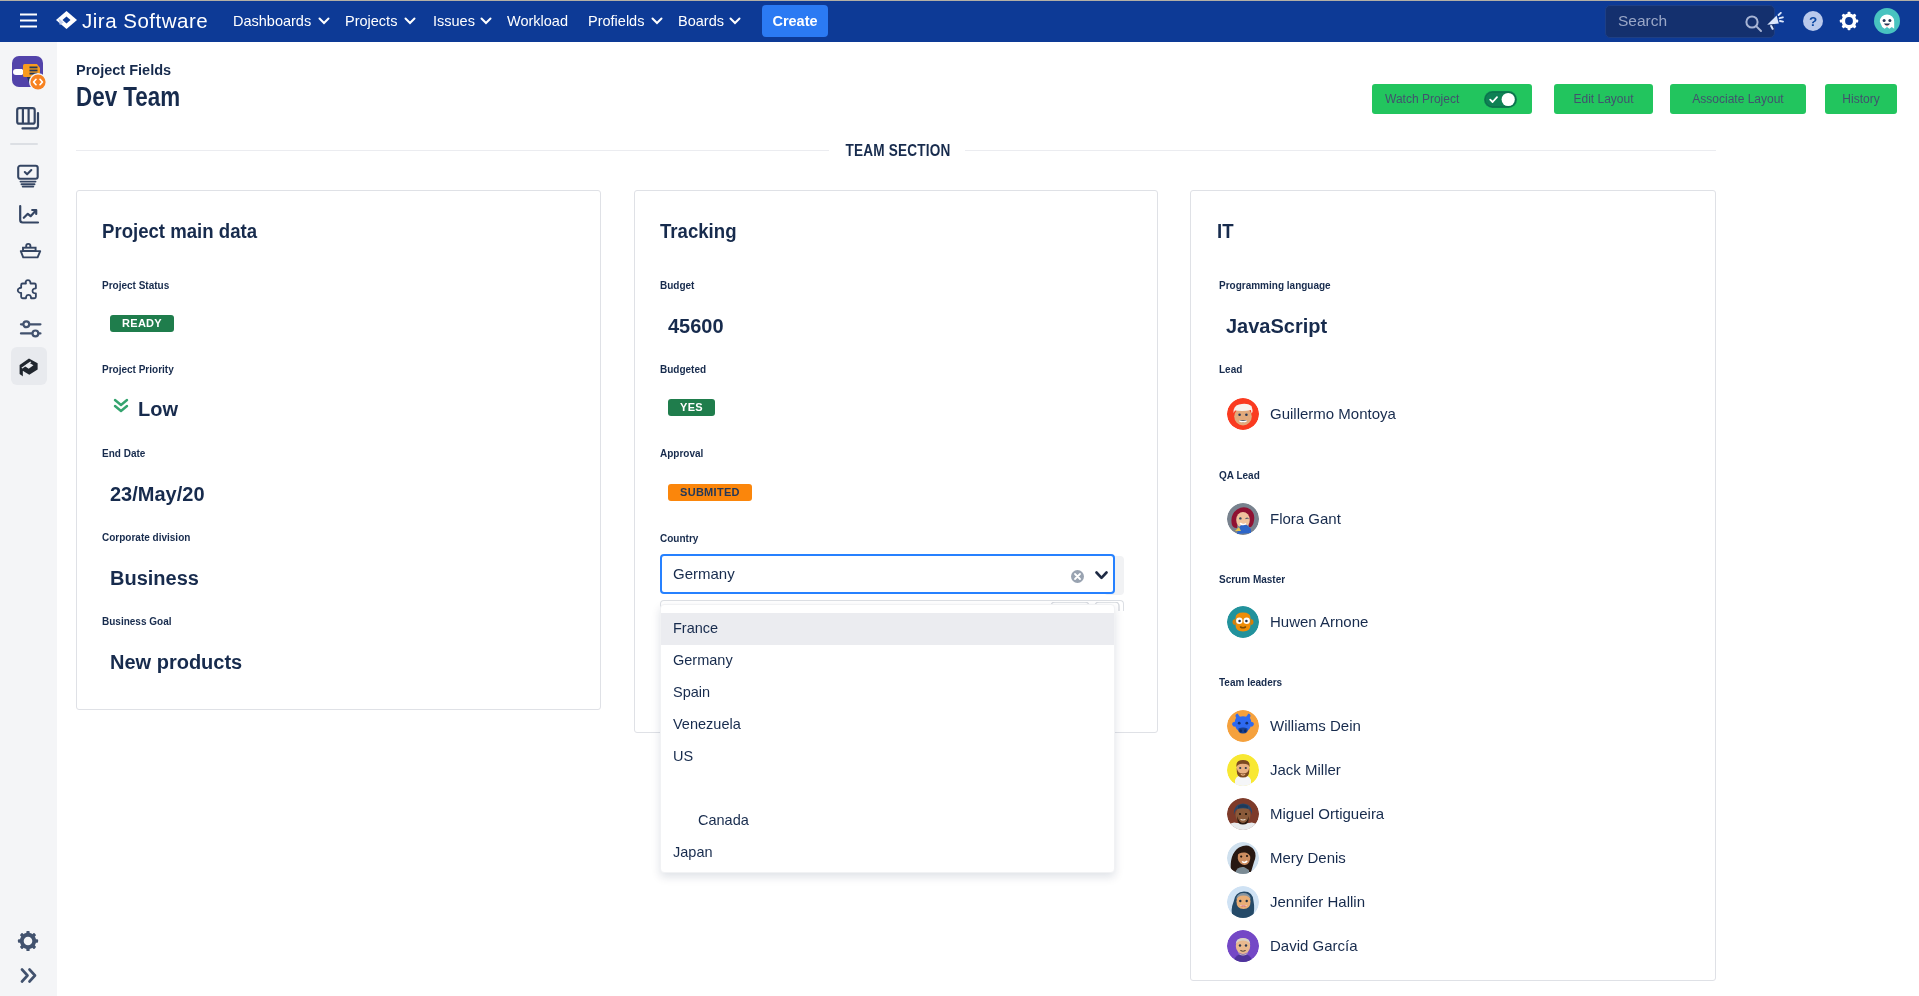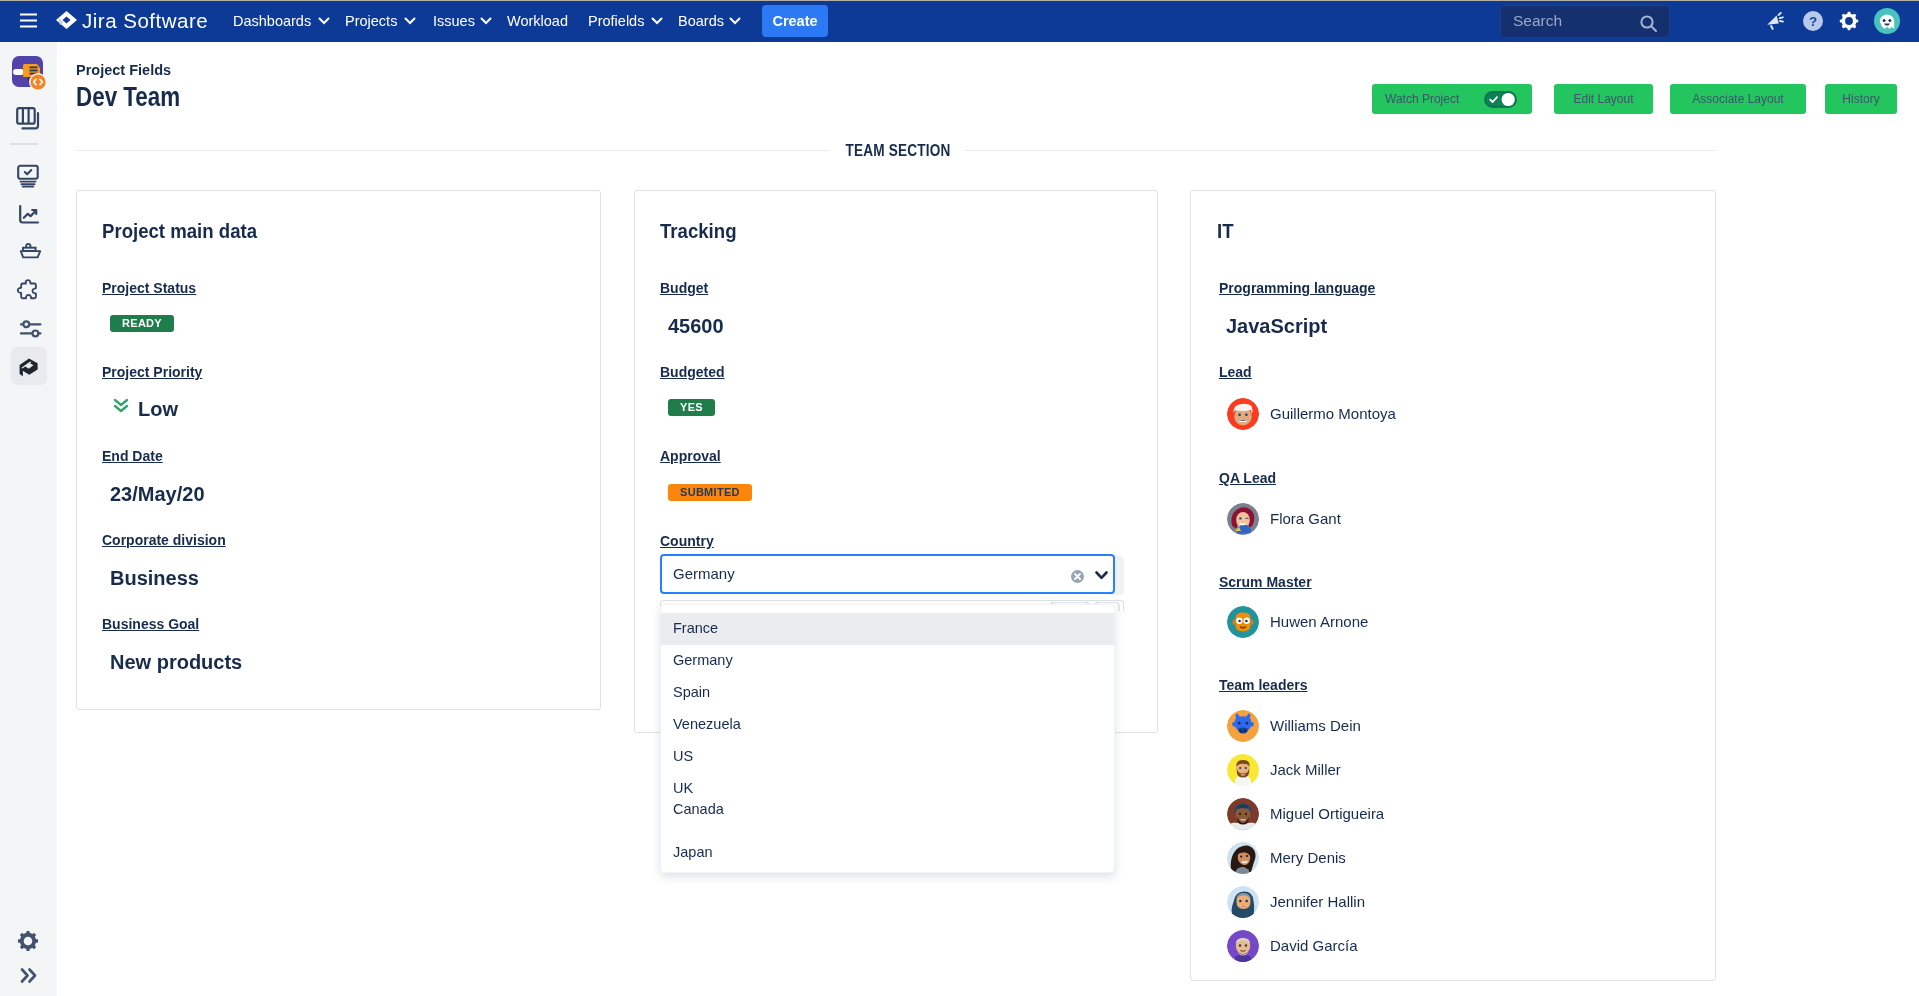--- a/index.html
+++ b/index.html
@@ -7,21 +7,21 @@
   font-family:"Liberation Sans", sans-serif; }
 .abs { position:absolute; }
 
 
 #topstrip { position:absolute; left:0; top:0; width:1919px; height:1px; background:#b3afa5; z-index:60;}
 #topbar { position:absolute; left:0; top:0; width:1919px; height:42px; background:#0d3a96; z-index:50; }
 #topbar .navlink { position:absolute; top:0; height:42px; line-height:42px; color:#ffffff;
   font-size:14.5px; font-weight:500; }
 #createbtn { position:absolute; left:762px; top:5px; width:66px; height:32px; background:#2b7af3;
   border-radius:4px; color:#fff; font-size:14.5px; font-weight:700; text-align:center; line-height:32px; }
-#searchbox { position:absolute; left:1500px; top:5px; width:170px; height:33px; background:#14306e;
+#searchbox { position:absolute; left:1605px; top:5px; width:170px; height:33px; background:#14306e;
   border:1px solid #1e3f85; border-radius:5px; }
 #searchbox span { position:absolute; left:12px; top:6px; font-size:15.5px; color:#9aa7c7; }
 
 
 #sidebar { position:absolute; left:0; top:42px; width:57px; height:954px; background:#f4f5f7; z-index:40; }
 #sidesel { position:absolute; left:11px; top:347px; width:36px; height:38px; background:#e8eaee; border-radius:6px; z-index:42; }
 #sidediv { position:absolute; left:10px; top:143px; width:28px; height:2px; background:#dcdfe4; border-radius:1px; z-index:42;}
 
 
 #crumb { position:absolute; left:76px; top:62px; font-size:14.5px; font-weight:700; color:#172b4d; }
@@ -31,21 +31,21 @@
 .hbtn span { line-height:30px; }
 
 
 .secline { position:absolute; top:150px; height:1px; background:#ebecf0; }
 #sectitle { position:absolute; left:820px; top:142px; width:156px; text-align:center; font-size:16px;
   font-weight:700; color:#172b4d; letter-spacing:0.2px; transform:scaleX(0.85); transform-origin:center top;}
 
 
 .card { position:absolute; top:190px; background:#fff; border:1px solid #dfe1e6; border-radius:3px; }
 .ctitle { position:absolute; font-size:20px; font-weight:700; color:#172b4d; transform:scaleX(0.93); transform-origin:left top; }
-.lbl { position:absolute; font-size:14px; font-weight:700; color:#172b4d;text-decoration:underline; }
+.lbl { position:absolute; font-size:10px; font-weight:700; color:#172b4d; }
 .val { position:absolute; font-size:20px; font-weight:700; color:#172b4d; }
 .badge { position:absolute; height:17px; border-radius:3px; color:#fff; font-size:11px; font-weight:700;
   line-height:17px; padding:0 12px; letter-spacing:0.3px;}
 .avrow { position:absolute; height:32px; }
 .avrow .nm { position:absolute; left:43px; top:7px; font-size:15px; color:#172b4d; white-space:nowrap; }
 .avrow svg { position:absolute; left:0; top:0; }
 
 
 #csel { position:absolute; left:660px; top:554px; width:455px; height:40px; background:#fff;
   border:2px solid #2681ff; border-radius:4px; z-index:10;}
@@ -272,24 +272,21 @@
     </div>
   <div class="opt" style="top:72px;">
       <span>Spain</span>
     </div>
   <div class="opt" style="top:104px;">
       <span>Venezuela</span>
     </div>
   <div class="opt" style="top:136px;">
       <span>US</span>
     </div>
-  <div class="opt" style="top:168px;">
-      <span>UK</span>
-    </div>
-  <div class="opt" style="top:189px;">
+  <div class="opt" style="top:200px;margin-left:25px;">
       <span>Canada</span>
     </div>
   <div class="opt" style="top:232px;">
       <span>Japan</span>
     </div>
 </div>
 
 <div class="card" style="left:1190px; width:526px; height:791px;"></div>
 <div class="ctitle" style="left:1217px; top:220px;">IT</div>
 <div class="lbl" style="left:1219px; top:280px;">Programming language</div>

